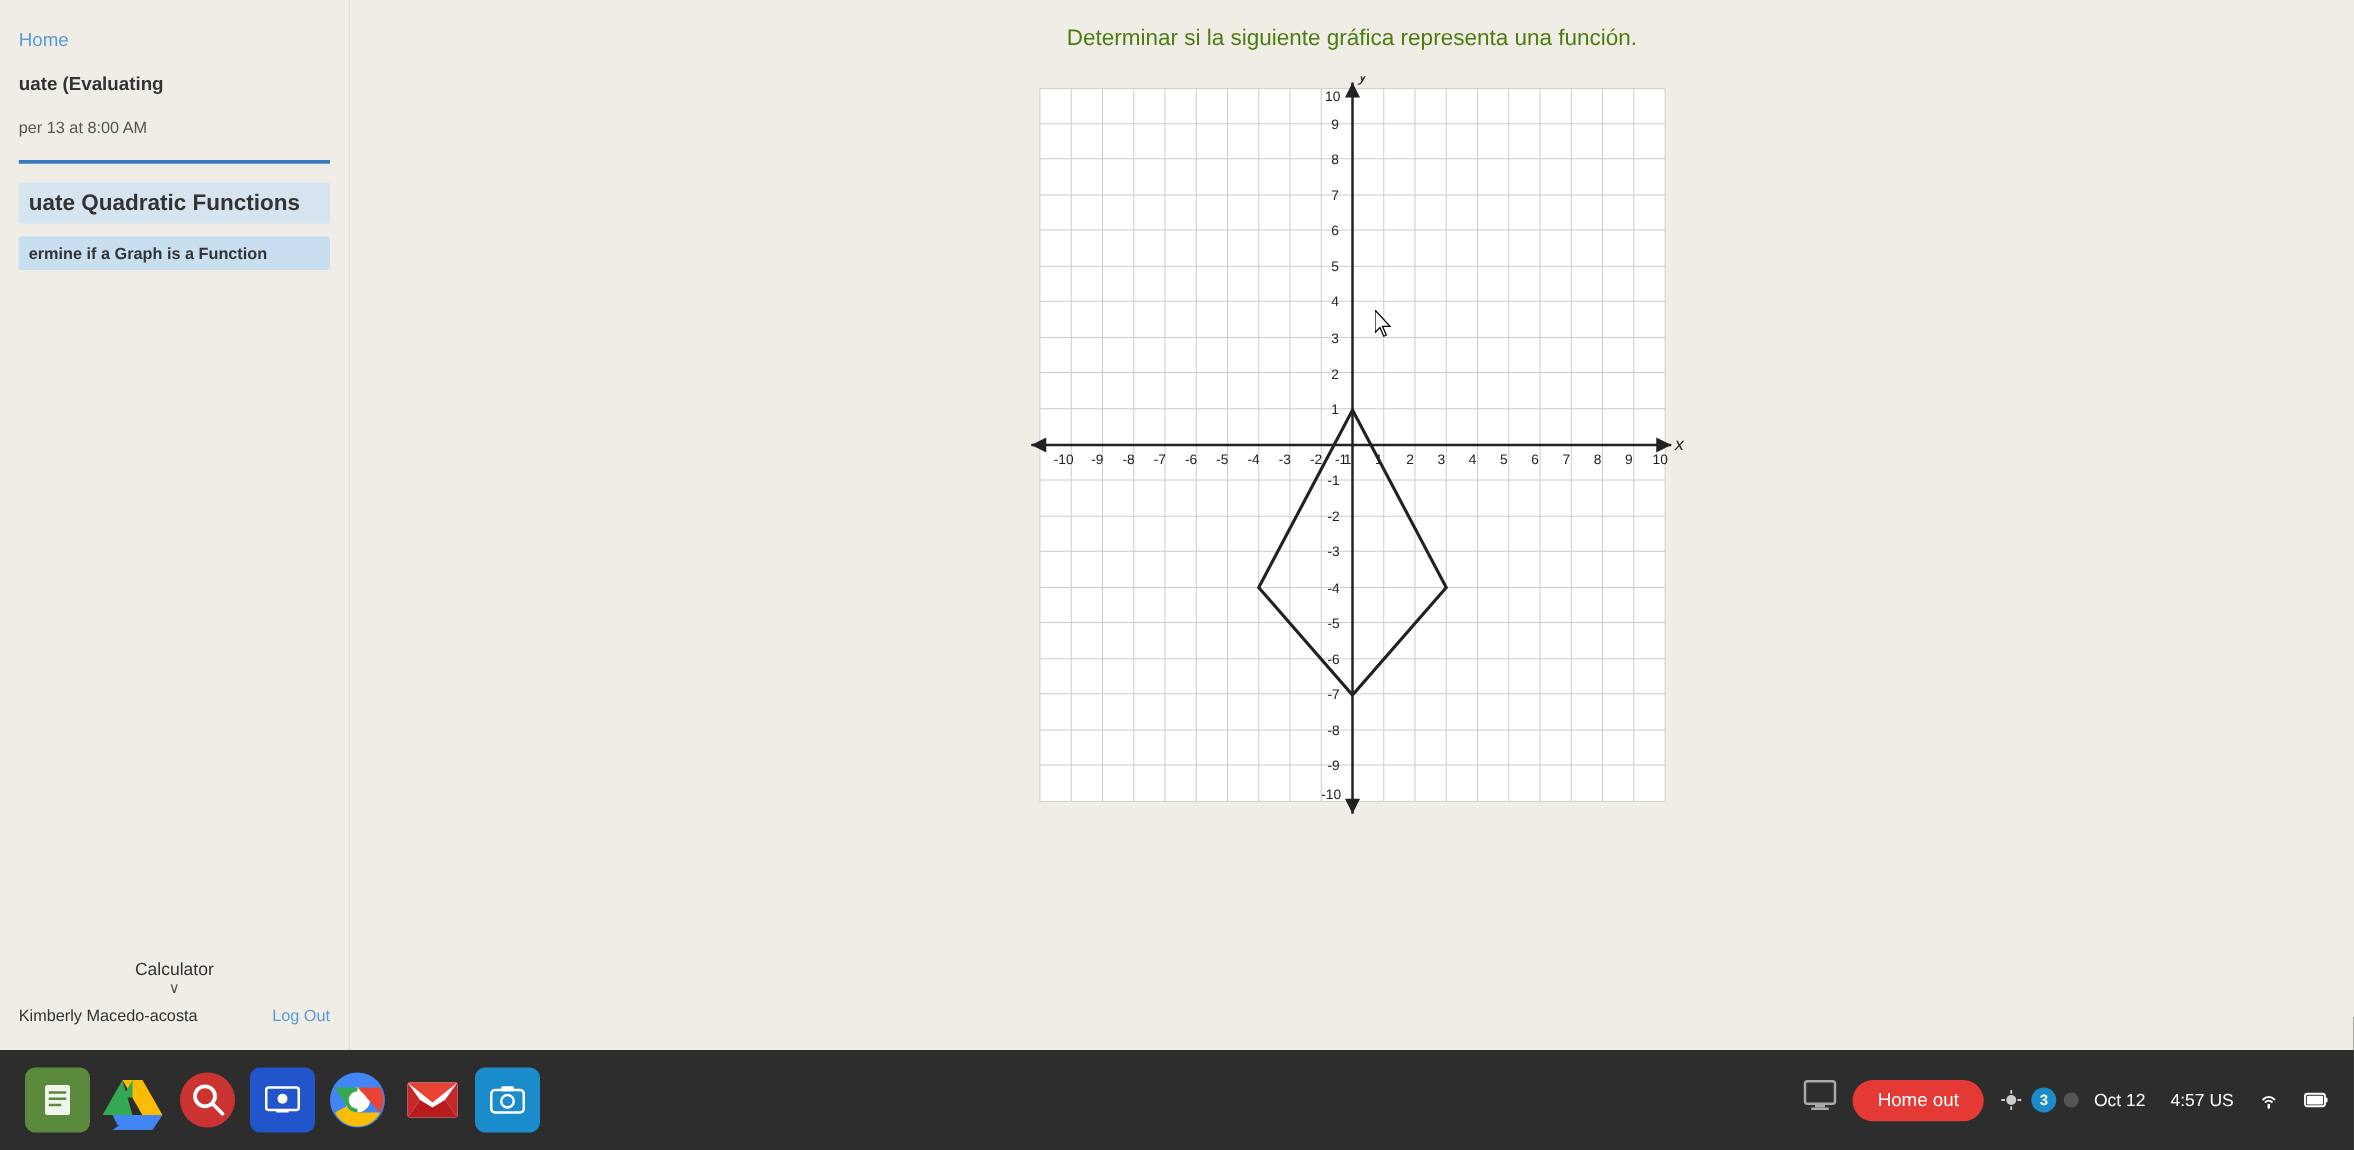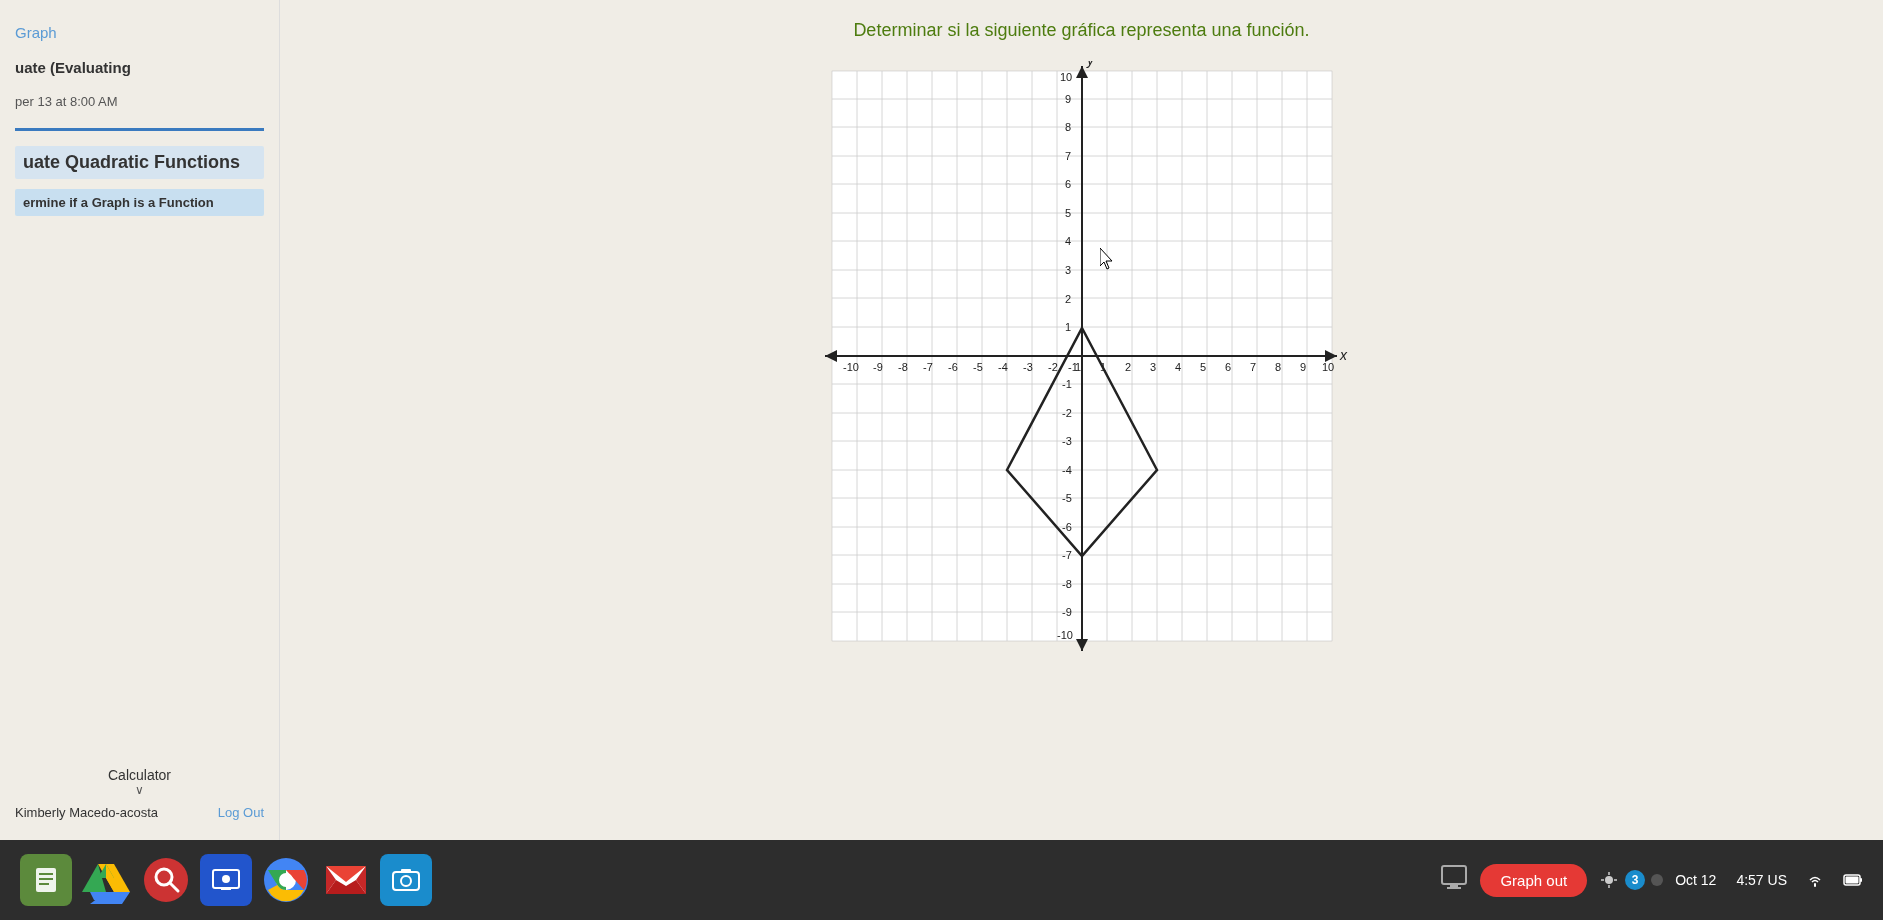--- a/index.html
+++ b/index.html
@@ -207,21 +207,21 @@
       color: #ccc;
       font-size: 20px;
     }
   </style>
 </head>
 <body>
 
 <div class="main-area">
 
   <div class="sidebar">
-    <div class="sidebar-item home">Graph</div>
+    <div class="sidebar-item home">Home</div>
     <div class="sidebar-item bold">uate (Evaluating</div>
     <div class="sidebar-item small">per 13 at 8:00 AM</div>
     <div class="sidebar-divider"></div>
     <div class="sidebar-item highlighted">uate Quadratic Functions</div>
     <div class="sidebar-item active">ermine if a Graph is a Function</div>
 
     <div class="sidebar-footer">
       <div class="calculator-row">
         <span>Calculator</span>
         <span class="calculator-arrow">∨</span>
@@ -425,21 +425,21 @@
   <div class="taskbar-right">
 
     <div class="screen-icon">
       <svg width="28" height="28" viewBox="0 0 28 28">
         <rect x="2" y="2" width="24" height="18" rx="2" fill="none" stroke="#aaa" stroke-width="2"></rect>
         <rect x="10" y="20" width="8" height="3" fill="#aaa"></rect>
         <rect x="7" y="23" width="14" height="2" fill="#aaa"></rect>
       </svg>
     </div>
 
-    <button class="sign-out-btn">Graph out</button>
+    <button class="sign-out-btn">Home out</button>
 
     <div style="display:flex;align-items:center;gap:6px;">
       <svg width="20" height="20" viewBox="0 0 20 20">
         <circle cx="10" cy="10" r="4" fill="#ccc"></circle>
         <line x1="10" y1="2" x2="10" y2="5" stroke="#ccc" stroke-width="1.5"></line>
         <line x1="10" y1="15" x2="10" y2="18" stroke="#ccc" stroke-width="1.5"></line>
         <line x1="2" y1="10" x2="5" y2="10" stroke="#ccc" stroke-width="1.5"></line>
         <line x1="15" y1="10" x2="18" y2="10" stroke="#ccc" stroke-width="1.5"></line>
       </svg>
       <div style="background:#1a8ccc;color:white;border-radius:50%;width:20px;height:20px;display:flex;align-items:center;justify-content:center;font-size:12px;font-weight:bold;">3</div>

